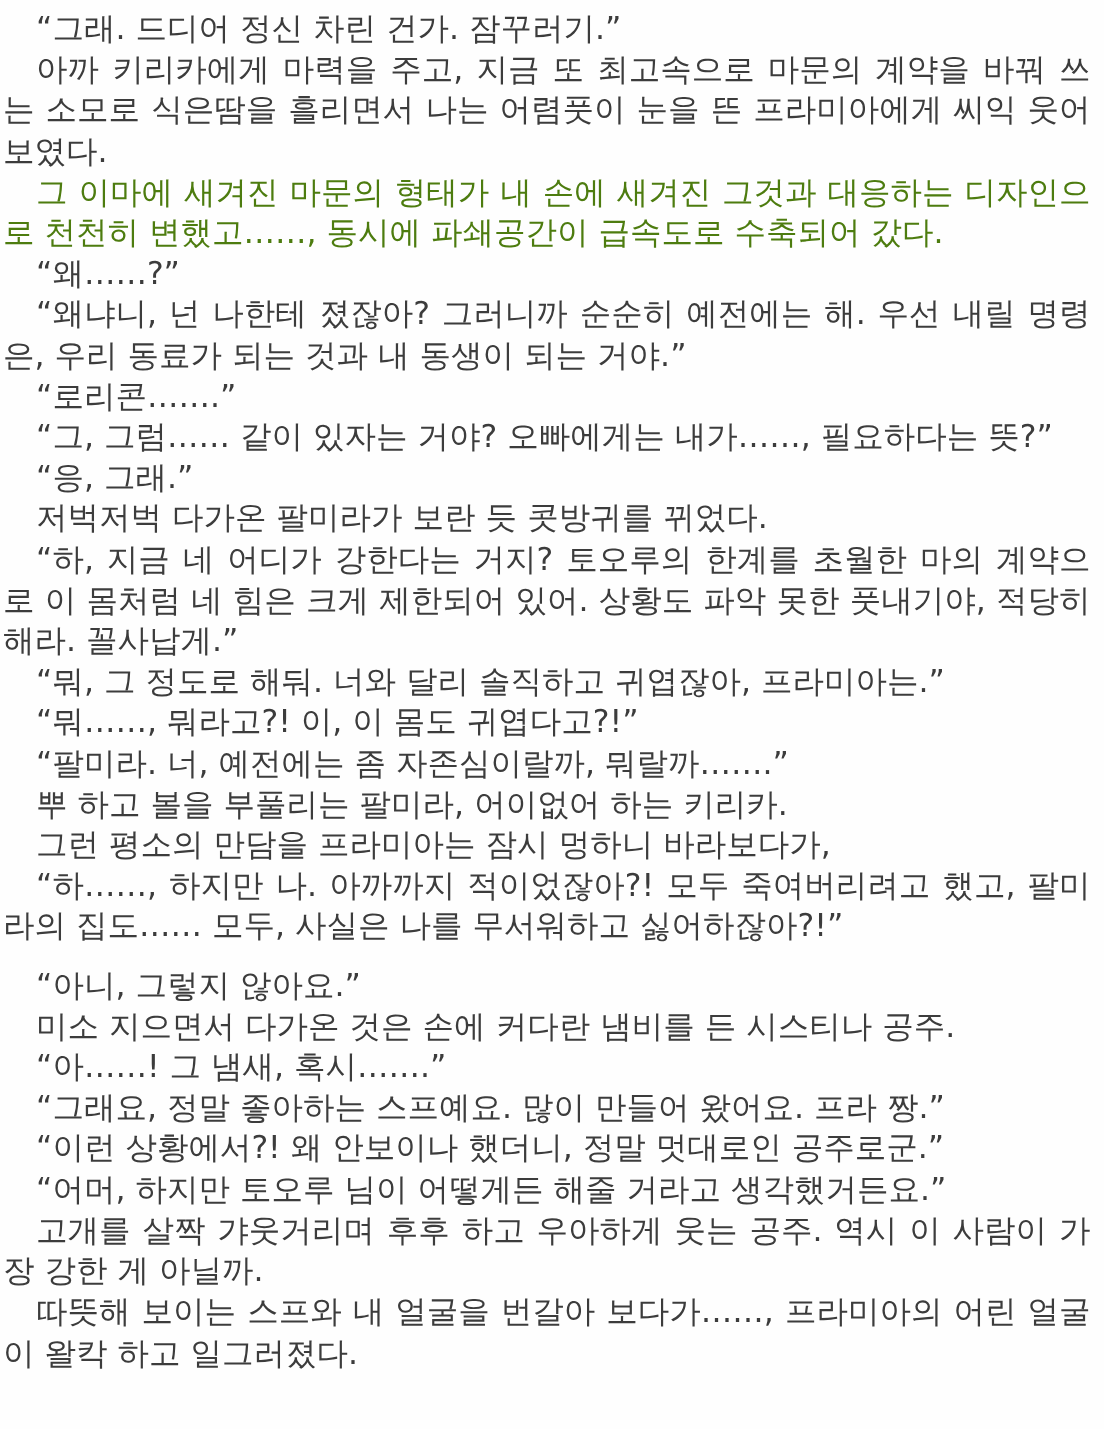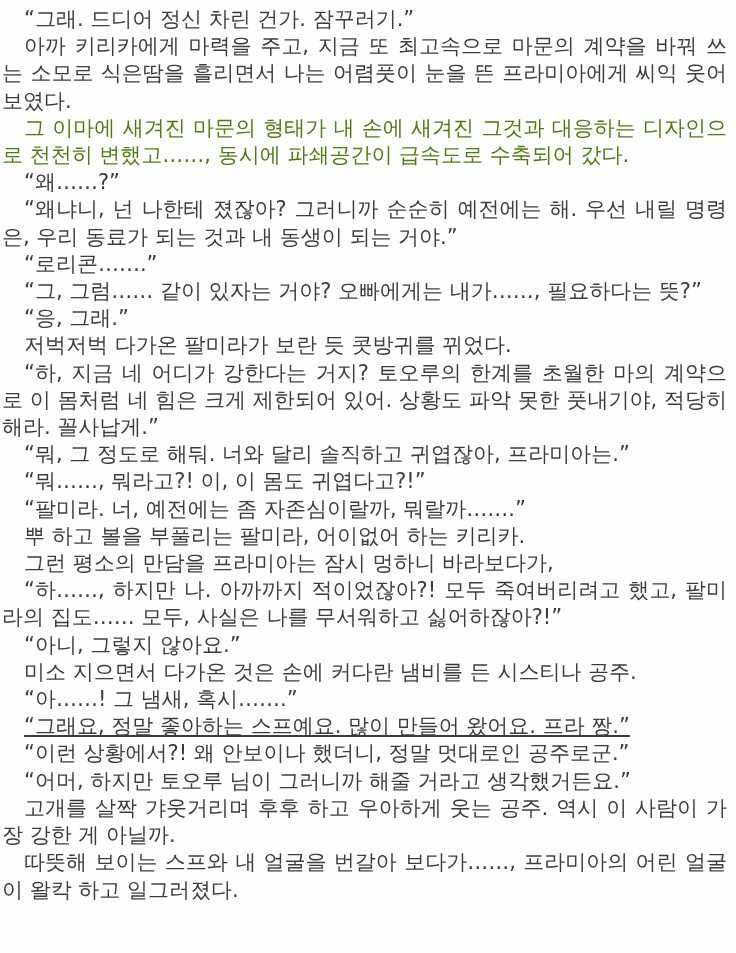--- a/index.html
+++ b/index.html
@@ -49,22 +49,22 @@
       <p class="line" style="color: rgb(60, 60, 60);">“그, 그럼…… 같이 있자는 거야? 오빠에게는 내가……, 필요하다는 뜻?”</p>
       <p class="line" style="color: rgb(60, 60, 60);">“응, 그래.”</p>
       <p class="line" style="color: rgb(60, 60, 60);">저벅저벅 다가온 팔미라가 보란 듯 콧방귀를 뀌었다.</p>
       <p class="line" style="color: rgb(60, 60, 60);">“하, 지금 네 어디가 강한다는 거지? 토오루의 한계를 초월한 마의 계약으로 이 몸처럼 네 힘은 크게 제한되어 있어. 상황도 파악 못한 풋내기야, 적당히 해라. 꼴사납게.”</p>
       <p class="line" style="color: rgb(60, 60, 60);">“뭐, 그 정도로 해둬. 너와 달리 솔직하고 귀엽잖아, 프라미아는.”</p>
       <p class="line" style="color: rgb(60, 60, 60);">“뭐……, 뭐라고?! 이, 이 몸도 귀엽다고?!”</p>
       <p class="line" style="color: rgb(60, 60, 60);">“팔미라. 너, 예전에는 좀 자존심이랄까, 뭐랄까…….”</p>
       <p class="line" style="color: rgb(60, 60, 60);">뿌 하고 볼을 부풀리는 팔미라, 어이없어 하는 키리카.</p>
       <p class="line" style="color: rgb(60, 60, 60);">그런 평소의 만담을 프라미아는 잠시 멍하니 바라보다가,</p>
       <p class="line" style="color: rgb(60, 60, 60);">“하……, 하지만 나. 아까까지 적이었잖아?! 모두 죽여버리려고 했고, 팔미라의 집도…… 모두, 사실은 나를 무서워하고 싫어하잖아?!”</p>
-      <p class="line" style="color: rgb(60, 60, 60);">“아니, 그렇지 않아요.”</p>
+      <p class="line" style="color: rgb(60, 60, 60); margin-top: 12px;">“아니, 그렇지 않아요.”</p>
       <p class="line" style="color: rgb(60, 60, 60);">미소 지으면서 다가온 것은 손에 커다란 냄비를 든 시스티나 공주.</p>
       <p class="line" style="color: rgb(60, 60, 60);">“아……! 그 냄새, 혹시…….”</p>
-      <p class="line" style="color: rgb(60, 60, 60); text-decoration: underline;">“그래요, 정말 좋아하는 스프예요. 많이 만들어 왔어요. 프라 짱.”</p>
+      <p class="line" style="color: rgb(60, 60, 60);">“그래요, 정말 좋아하는 스프예요. 많이 만들어 왔어요. 프라 짱.”</p>
       <p class="line" style="color: rgb(60, 60, 60);">“이런 상황에서?! 왜 안보이나 했더니, 정말 멋대로인 공주로군.”</p>
-      <p class="line" style="color: rgb(60, 60, 60);">“어머, 하지만 토오루 님이 그러니까 해줄 거라고 생각했거든요.”</p>
+      <p class="line" style="color: rgb(60, 60, 60);">“어머, 하지만 토오루 님이 어떻게든 해줄 거라고 생각했거든요.”</p>
       <p class="line" style="color: rgb(60, 60, 60);">고개를 살짝 갸웃거리며 후후 하고 우아하게 웃는 공주. 역시 이 사람이 가장 강한 게 아닐까.</p>
       <p class="line" style="color: rgb(60, 60, 60);">따뜻해 보이는 스프와 내 얼굴을 번갈아 보다가……, 프라미아의 어린 얼굴이 왈칵 하고 일그러졌다.</p>
     </div>
 </div>
 
 </body></html>

